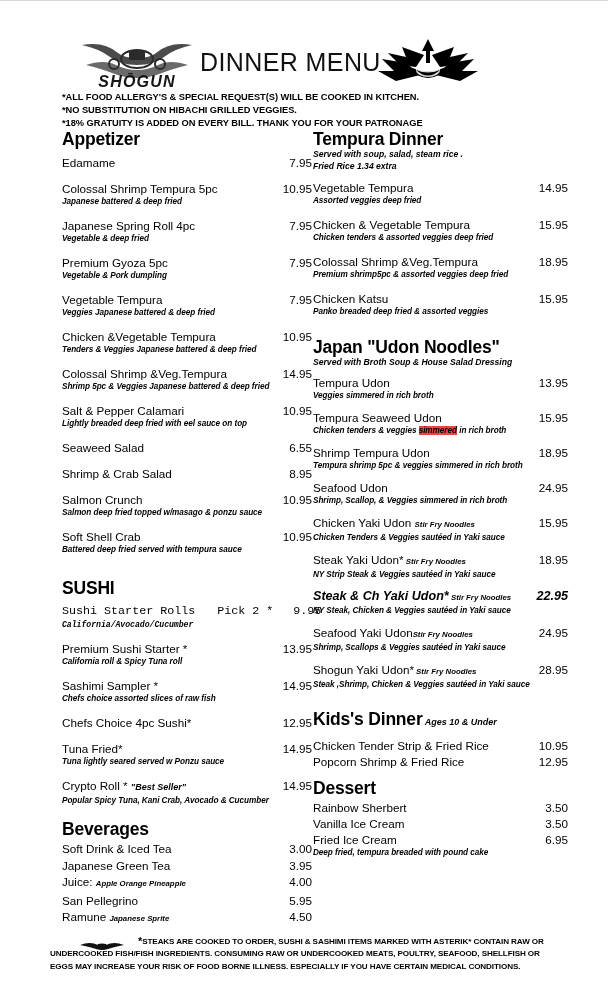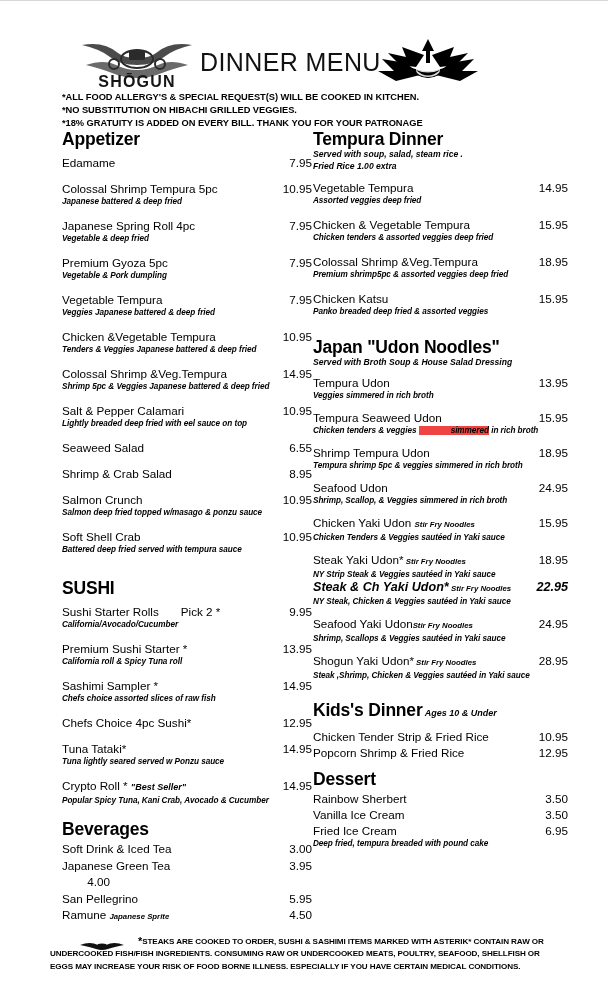--- a/index.html
+++ b/index.html
@@ -25,20 +25,21 @@
   .header {
     position: relative;
     height: 62px;
   }
   .logo-left {
     position: absolute;
     left: 74px;
     top: 38px;
     width: 126px;
     height: 50px;
+    font-style: italic;
   }
   .logo-right {
     position: absolute;
     left: 376px;
     top: 36px;
     width: 104px;
     height: 52px;
   }
   .menu-title {
     position: absolute;
@@ -130,21 +131,20 @@
   .item-desc {
     font-size: 8.2px;
     font-style: italic;
     font-weight: bold;
     line-height: 11px;
     letter-spacing: -0.05px;
     white-space: nowrap;
   }
   .hl {
     background: #ef4444;
-    padding-left: 32px;
   }
   .emph .item-name,
   .emph .item-price {
     font-style: italic;
     font-weight: bold;
     font-size: 12.6px;
   }
 
   
   .col-left .item-price  { width: 48px; }
@@ -316,21 +316,21 @@
             </div>
           </div>
       </div>
 
       <div style="height:12px"></div>
 
       <div>
         <div class="section-head">SUSHI</div>
         <div style="height:6px"></div>
         <div id="sushi-items">
-            <div class="item" style="margin-bottom: 11px;">
+            <div class="item" style="margin-bottom: 11px; font-family: Liberation Mono, monospace;">
               <div class="item-row">
                 <div class="item-name">Sushi Starter Rolls<span style="padding-left: 22px;">Pick 2  *</span></div>
                 <div class="item-price">9.95</div>
               </div>
               <div class="item-desc">California/Avocado/Cucumber</div>
             </div>
             <div class="item" style="margin-bottom: 11px;">
               <div class="item-row">
                 <div class="item-name">Premium Sushi Starter *</div>
                 <div class="item-price">13.95</div>
@@ -345,21 +345,21 @@
               <div class="item-desc">Chefs choice assorted slices of raw fish</div>
             </div>
             <div class="item" style="margin-bottom: 11px;">
               <div class="item-row">
                 <div class="item-name">Chefs Choice 4pc Sushi*</div>
                 <div class="item-price">12.95</div>
               </div>
             </div>
             <div class="item" style="margin-bottom: 11px;">
               <div class="item-row">
-                <div class="item-name">Tuna Tataki*</div>
+                <div class="item-name">Tuna Fried*</div>
                 <div class="item-price">14.95</div>
               </div>
               <div class="item-desc">Tuna lightly seared served w Ponzu sauce</div>
             </div>
             <div class="item" style="margin-bottom: 11px;">
               <div class="item-row">
                 <div class="item-name">Crypto Roll * <span class="quoted">"Best Seller"</span></div>
                 <div class="item-price">14.95</div>
               </div>
               <div class="item-desc">Popular Spicy Tuna, Kani Crab,  Avocado &amp; Cucumber</div>
@@ -380,20 +380,21 @@
               </div>
             </div>
             <div class="item" style="margin-bottom: 1.5px;">
               <div class="item-row">
                 <div class="item-name">Japanese Green Tea</div>
                 <div class="item-price">3.95</div>
               </div>
             </div>
             <div class="item" style="margin-bottom: 1.5px;">
               <div class="item-row">
+                <div class="item-name">Juice: <span class="qualifier">Apple Orange Pineapple</span></div>
                 <div class="item-price">4.00</div>
               </div>
             </div>
             <div class="item" style="margin-bottom: 1.5px;">
               <div class="item-row">
                 <div class="item-name">San Pellegrino</div>
                 <div class="item-price">5.95</div>
               </div>
             </div>
             <div class="item" style="margin-bottom: 1.5px;">
@@ -404,21 +405,21 @@
             </div>
           </div>
       </div>
     </div>
 
     <div class="col col-right">
 
       <div>
         <div class="section-head">Tempura Dinner</div>
         <div class="section-sub">Served with soup, salad, steam rice .</div>
-        <div class="section-sub">Fried Rice 1.00 extra</div>
+        <div class="section-sub">Fried Rice 1.34 extra</div>
         <div style="height:8px"></div>
         <div id="tempura-items">
             <div class="item" style="margin-bottom: 11px;">
               <div class="item-row">
                 <div class="item-name">Vegetable Tempura</div>
                 <div class="item-price">14.95</div>
               </div>
               <div class="item-desc">Assorted veggies deep fried</div>
             </div>
             <div class="item" style="margin-bottom: 11px;">
@@ -480,21 +481,21 @@
               </div>
               <div class="item-desc">Shrimp, Scallop,  &amp; Veggies simmered in rich broth</div>
             </div>
             <div class="item" style="margin-bottom: 9px;">
               <div class="item-row">
                 <div class="item-name">Chicken Yaki Udon <span class="qualifier">Stir Fry Noodles</span></div>
                 <div class="item-price">15.95</div>
               </div>
               <div class="item-desc">Chicken Tenders &amp; Veggies sautéed in Yaki sauce</div>
             </div>
-            <div class="item" style="">
+            <div class="item" style="margin-bottom: 9px;">
               <div class="item-row">
                 <div class="item-name">Steak Yaki Udon*<span class="qualifier"> Stir Fry Noodles</span></div>
                 <div class="item-price">18.95</div>
               </div>
               <div class="item-desc">NY Strip Steak &amp; Veggies sautéed in Yaki sauce</div>
             </div>
             <div class="item emph" style="margin-bottom: 9px;">
               <div class="item-row">
                 <div class="item-name">Steak &amp; Ch Yaki Udon*<span class="qualifier"> Stir Fry Noodles</span></div>
                 <div class="item-price">22.95</div>

